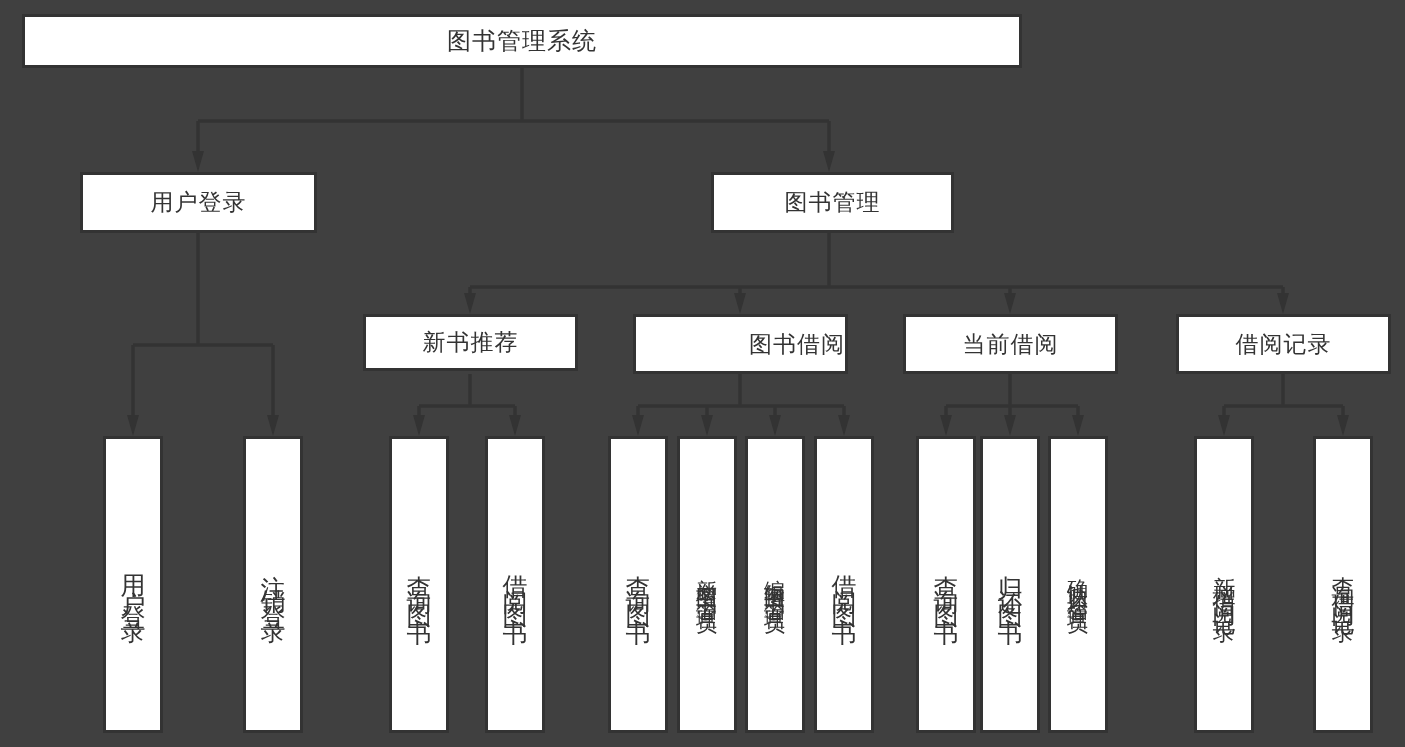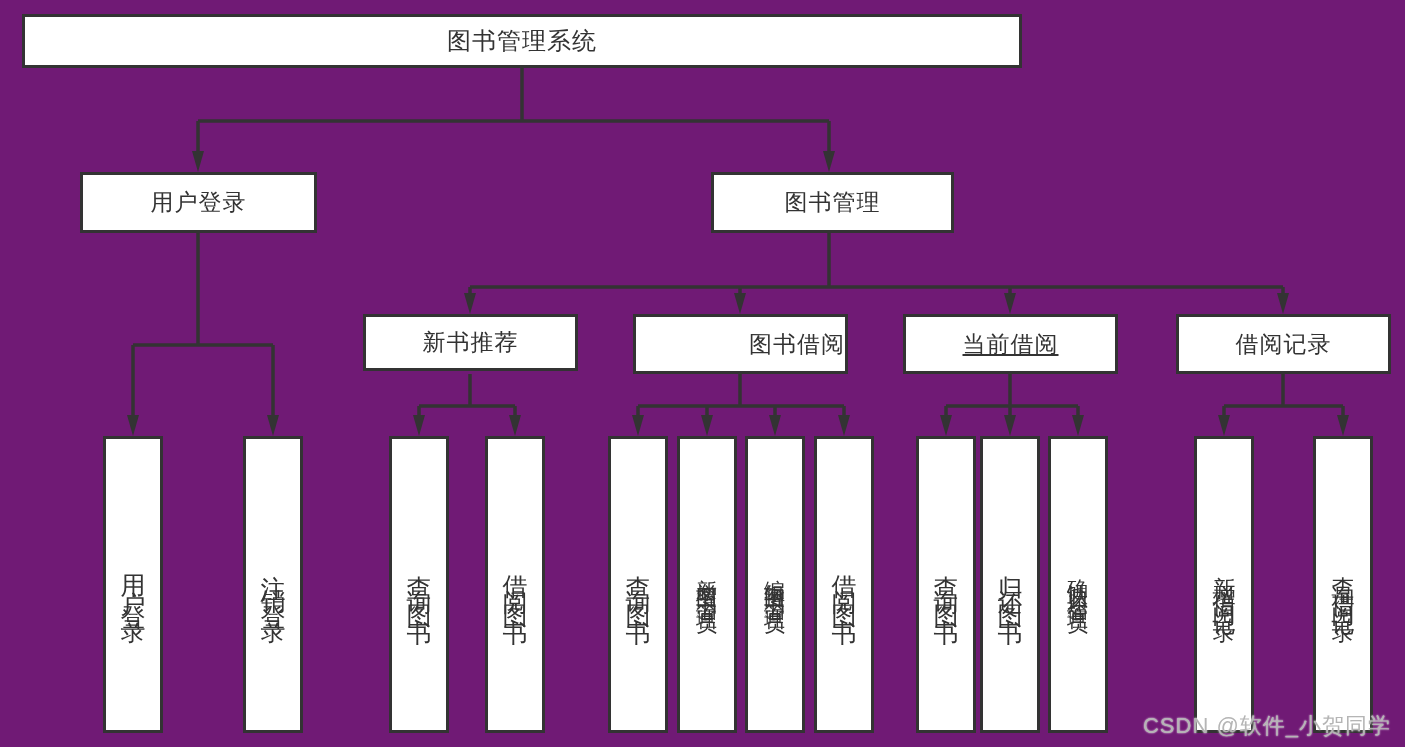--- a/index.html
+++ b/index.html
@@ -2,21 +2,21 @@
 <html><head>
 <meta charset="utf-8">
 <style>
   html, body { margin: 0; padding: 0; background: #ffffff; }
   body { font-family: "Liberation Sans", "DejaVu Sans", sans-serif; }
 
   .stage {
     position: relative;
     width: 1405px;
     height: 747px;
-    background: #701a75;
+    background: #404040;
     overflow: hidden;
   }
 
   svg.edges {
     position: absolute;
     left: 0; top: 0;
     width: 1405px; height: 747px;
     pointer-events: none;
   }
   svg.edges path {
@@ -51,21 +51,21 @@
   .leaf-label.short { font-size: 25px; letter-spacing: 15px; }
   .leaf-label.mid   { font-size: 23px; letter-spacing: 9px; }
   .leaf-label.long  { font-size: 21px; letter-spacing: 5px; }
 
   
   #n-root   { left: 22px;   top: 14px;  width: 1000px; height: 54px; }
   #n-l2-0   { left: 80px;   top: 172px; width: 237px;  height: 61px; }
   #n-l2-1   { left: 711px;  top: 172px; width: 243px;  height: 61px; }
   #n-l3-0   { left: 363px;  top: 314px; width: 215px;  height: 57px; }
   #n-l3-1   { left: 633px;  top: 314px; width: 215px;  height: 60px; justify-content: flex-end; }
-  #n-l3-2   { left: 903px;  top: 314px; width: 215px;  height: 60px; text-decoration: underline; }
+  #n-l3-2   { left: 903px;  top: 314px; width: 215px;  height: 60px; }
   #n-l3-3   { left: 1176px; top: 314px; width: 215px;  height: 60px; }
 
   .node.leaf { top: 436px; height: 297px; width: 60px; }
   #leaf-0  { left: 103px; }
   #leaf-1  { left: 243px; }
   #leaf-2  { left: 389px; }
   #leaf-3  { left: 485px; }
   #leaf-4  { left: 608px; }
   #leaf-5  { left: 677px; }
   #leaf-6  { left: 745px; }
@@ -189,15 +189,14 @@
     <span class="leaf-label long">确认归还（管理员）</span>
   </div>
 
   <div class="node leaf" id="leaf-11">
     <span class="leaf-label mid">新增借阅记录</span>
   </div>
   <div class="node leaf" id="leaf-12">
     <span class="leaf-label mid">查询借阅记录</span>
   </div>
 
-  <div class="watermark">CSDN @软件_小贺同学</div>
 
 </div>
 
 </body></html>

